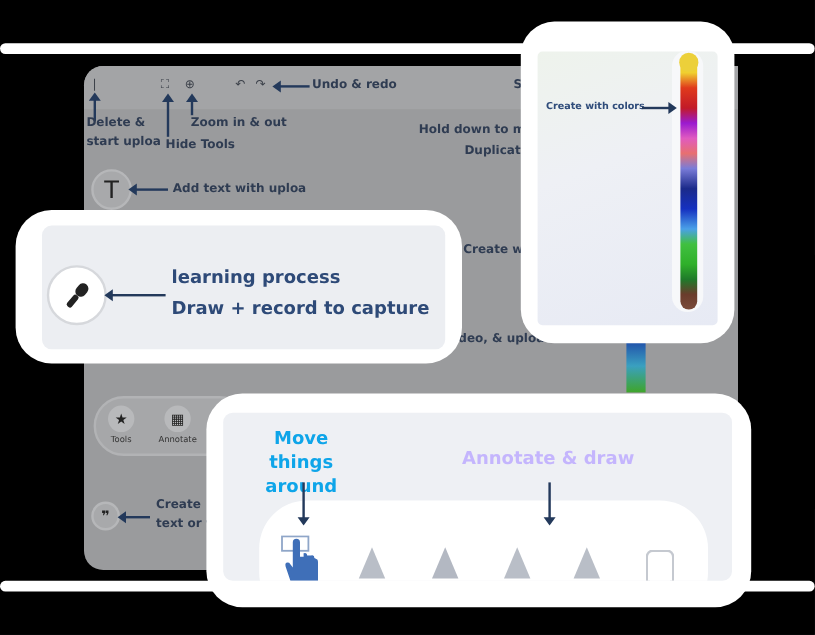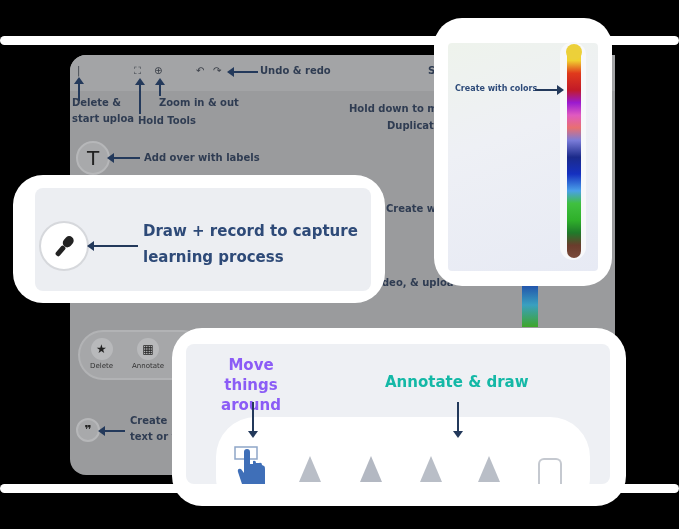--- a/index.html
+++ b/index.html
@@ -36,69 +36,69 @@
   #color-card .track { position: absolute; left: 126px; top: 24px; width: 26px; height: 218px; background: #f7f8fa; border-radius: 13px; }
   #color-strip { position: absolute; left: 133px; top: 30px; width: 14px; height: 210px; border-radius: 7px;
      background: linear-gradient(to bottom, #f0d030 0%, #f0d030 6%, #e03a1c 12%, #c21a28 20%, #9a1ad0 26%, #e05ac0 32%, #e87070 38%, #7a7cd8 44%, #1b2a8a 52%, #1530c0 60%, #4aa0e8 68%, #40c040 74%, #2fb02a 82%, #1f7a2a 88%, #6a3c2c 94%, #7a4a3a 100%); }
   #color-dot { position: absolute; left: 132px; top: 26px; width: 16px; height: 16px; border-radius: 50%; background: #ecd03a; }
   #color-label { position: absolute; left: 21px; top: 66px; font-size: 8px; color: #2f4c7a; font-weight: bold; white-space: nowrap; }
 
   
   #tools-card { position: absolute; left: 172px; top: 328px; width: 454px; height: 178px; background: #fff; border-radius: 30px; }
   #tools-card .inner { position: absolute; left: 14px; top: 16px; width: 424px; height: 140px; background: #eef0f4; border-radius: 8px; overflow: hidden; }
   #tools-card .tray { position: absolute; left: 30px; top: 73px; width: 374px; height: 100px; background: #fff; border-radius: 40px; }
-  #move-label { position: absolute; left: 200px; top: 355px; width: 102px; text-align: center; font-size: 15px; line-height: 20px; color: #8b5cf6; font-weight: bold; }
-  #annotate-label { position: absolute; left: 385px; top: 373px; font-size: 15px; color: #14b8a6; font-weight: bold; white-space: nowrap; }
+  #move-label { position: absolute; left: 200px; top: 355px; width: 102px; text-align: center; font-size: 15px; line-height: 20px; color: #0ea5e9; font-weight: bold; }
+  #annotate-label { position: absolute; left: 385px; top: 373px; font-size: 15px; color: #c4b5fd; font-weight: bold; white-space: nowrap; }
   .tool { position: absolute; top: 456px; }
   .cone { width: 0; height: 0; border-left: 11px solid transparent; border-right: 11px solid transparent; border-bottom: 26px solid #b9bec7; }
 </style>
 </head>
 <body>
 
 <div class="hline" style="top:36px;"></div>
 <div class="hline" style="top:484px;"></div>
 
 <div id="app">
   <div class="topband"></div>
   <span class="tool-ic" style="left:7px;top:10px;">|</span>
   <div class="arrow-v" style="left:8px;top:24px;height:22px;"></div>
   <span class="txt" style="left:2px;top:42px;text-align:center;">Delete &amp;</span>
   <span class="txt" style="left:2px;top:58px;">start uploa</span>
 
   <span class="tool-ic" style="left:64px;top:10px;">⛶</span>
   <div class="arrow-v" style="left:69px;top:25px;height:34px;"></div>
-  <span class="txt" style="left:68px;top:60px;">Hold Tools</span>
+  <span class="txt" style="left:68px;top:60px;">Hide Tools</span>
 
   <span class="tool-ic" style="left:84px;top:10px;">⊕</span>
   <div class="arrow-v" style="left:89px;top:25px;height:16px;"></div>
   <span class="txt" style="left:89px;top:42px;text-align:right;">Zoom in &amp; out</span>
 
   <span class="tool-ic" style="left:126px;top:10px;">↶</span>
   <span class="tool-ic" style="left:143px;top:10px;">↷</span>
   <div class="arrow-h" style="left:162px;top:16px;width:26px;"></div>
   <span class="txt" style="left:190px;top:10px;">Undo &amp; redo</span>
   <span class="txt" style="left:358px;top:10px;">S</span>
 
   <div class="circle-btn" style="left:6px;top:86px;width:34px;height:34px;">
     <span style="font-size:20px;color:#222;">T</span>
   </div>
   <div class="arrow-h" style="left:42px;top:102px;width:28px;"></div>
-  <span class="txt" style="left:74px;top:97px;">Add over with labels</span>
+  <span class="txt" style="left:74px;top:97px;">Add text with uploa</span>
 
   <span class="txt" style="left:279px;top:48px;">Hold down to mo</span>
   <span class="txt" style="left:317px;top:65px;">Duplicate</span>
   <span class="txt" style="left:316px;top:148px;">Create wi</span>
   <span class="txt" style="left:302px;top:222px;">video, &amp; uploa</span>
 
   <div style="position:absolute;left:452px;top:228px;width:16px;height:44px;background:linear-gradient(#1f4aa8,#3aa0c0,#3fa52a);"></div>
 
   <div class="shape-bar">
     <div class="shape-item" style="left:10px;">
       <div class="ic">★</div>
-      <span>Delete</span>
+      <span>Tools</span>
     </div>
     <div class="shape-item" style="left:52px;">
       <div class="ic">▦</div>
       <span>Annotate</span>
     </div>
   </div>
 
   <div class="circle-btn" style="left:6px;top:363px;width:24px;height:24px;">
     <span style="font-size:12px;color:#222;font-weight:bold;">❞</span>
   </div>
@@ -113,22 +113,22 @@
     <svg width="28" height="28" viewBox="0 0 28 28">
       <g transform="rotate(40 14 14)">
         <rect x="10" y="2" width="9" height="12" rx="4.5" fill="#222"></rect>
         <rect x="12" y="14" width="5" height="12" rx="2" fill="#222"></rect>
       </g>
     </svg>
   </div>
 </div>
 <div class="arrow-h" style="left:92px;top:245px;width:46px;"></div>
 <div id="record-text">
+  <div>learning process</div>
   <div>Draw + record to capture</div>
-  <div>learning process</div>
 </div>
 
 <div id="color-card">
   <div class="inner"></div>
   <div class="track"></div>
   <div id="color-strip"></div>
   <div id="color-dot"></div>
   <span id="color-label">Create with colors</span>
   <div class="arrow-hr" style="left:101px;top:71px;width:24px;"></div>
 </div>

